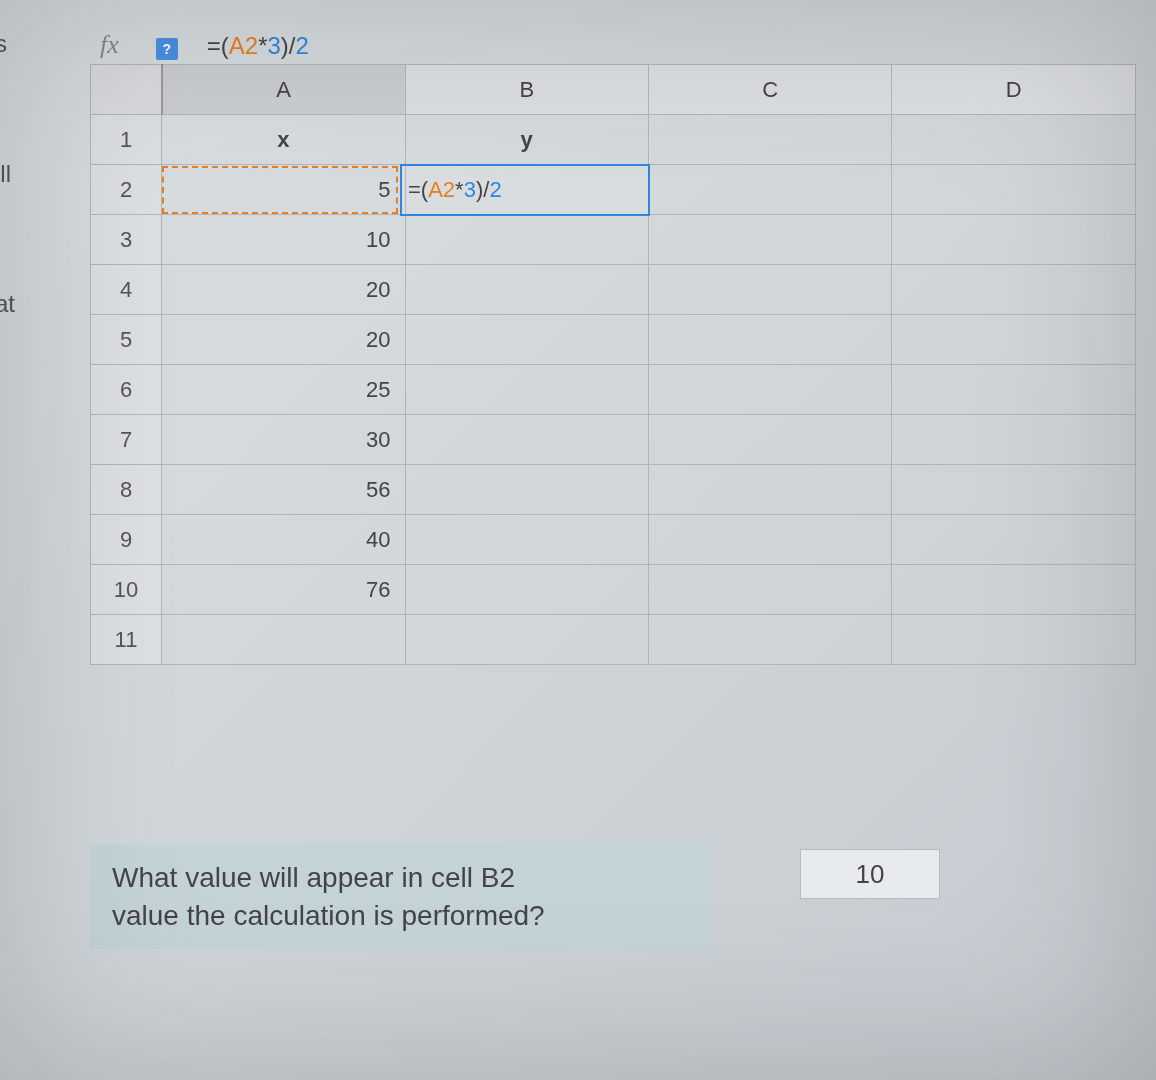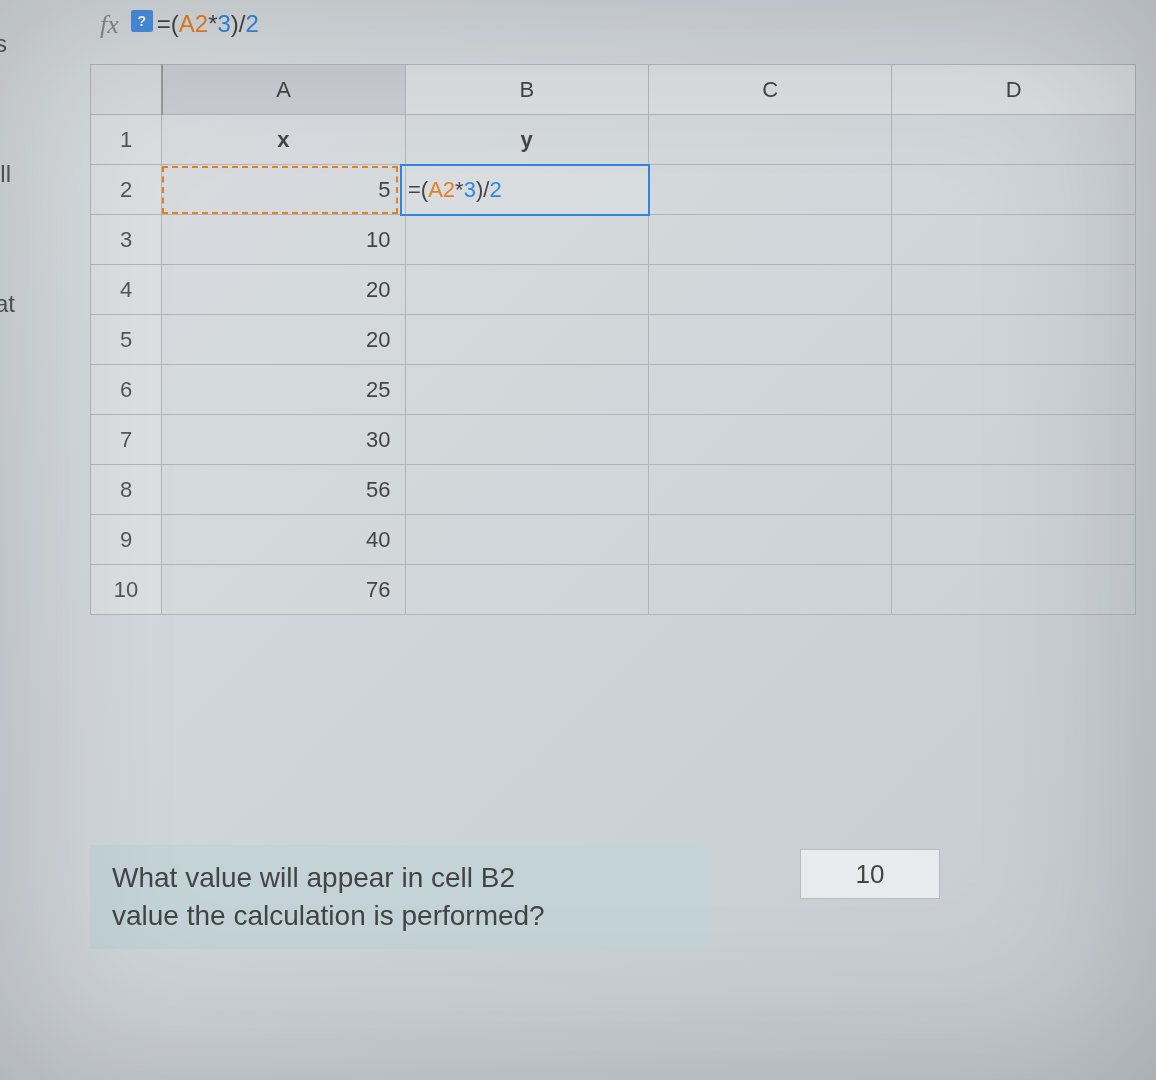--- a/index.html
+++ b/index.html
@@ -25,23 +25,24 @@
   .frag-ill { top: 160px; }
   .frag-at { top: 290px; }
   .main {
     position: absolute;
     left: 90px;
     top: 10px;
     right: 20px;
   }
   .formula-bar {
     display: flex;
-    align-items: flex-start;
+    align-items: flex-end;
     height: 50px;
     padding-left: 10px;
+    gap: 25px;
   }
   .fx-label {
     font-style: italic;
     font-family: Georgia, serif;
     font-size: 26px;
     color: #888;
     margin-right: 12px;
   }
   .help-badge {
     display: inline-flex;
@@ -250,20 +251,27 @@
         <td class="cell"></td>
         <td class="cell"></td>
       </tr>
       <tr>
         <th class="row-header">10</th>
         <td class="cell">76</td>
         <td class="cell"></td>
         <td class="cell"></td>
         <td class="cell"></td>
       </tr>
+      <tr>
+        <th class="row-header">11</th>
+        <td class="cell"></td>
+        <td class="cell"></td>
+        <td class="cell"></td>
+        <td class="cell"></td>
+      </tr>
     </tbody>
       </table>
 
     <div class="dashed-ref" style="left:72px; top:102px; width:236px; height:48px;"></div>
 
     <div class="active-cell" style="left:310px; top:100px; width:250px; height:52px;">
       <span class="inner">
         <span class="eq">=</span><span class="op">(</span><span class="ref">A2</span><span class="op">*</span><span class="num">3</span><span class="op">)</span><span class="op">/</span><span class="num">2</span>
       </span>
     </div>

